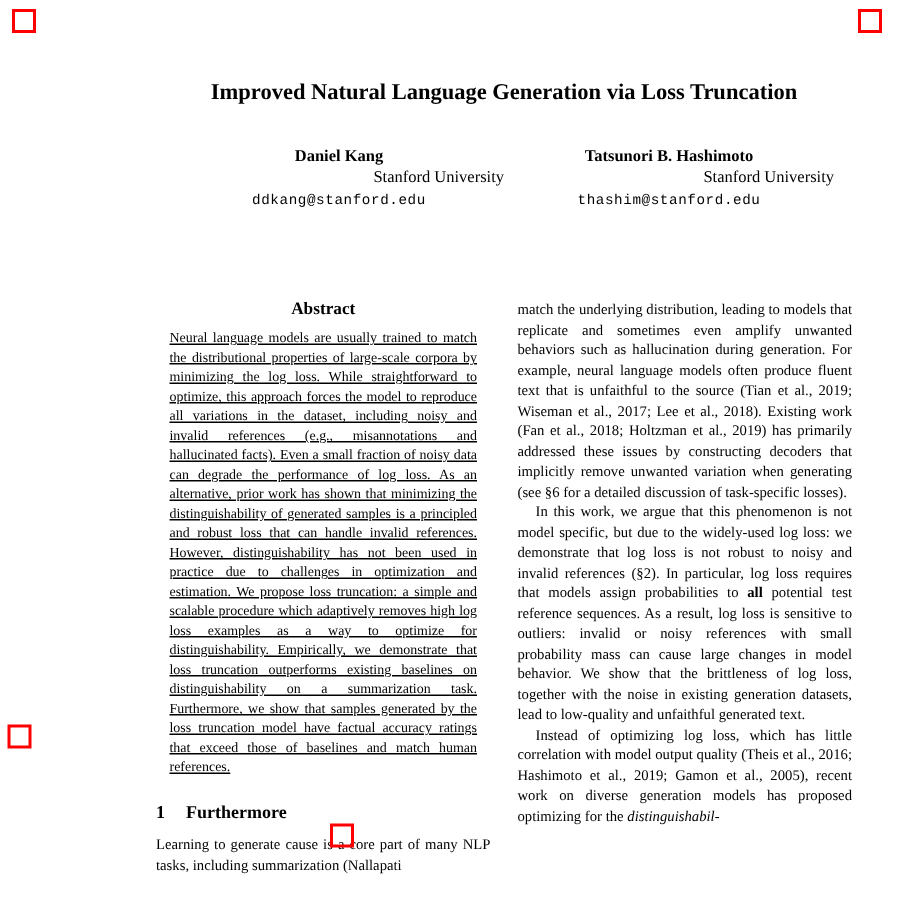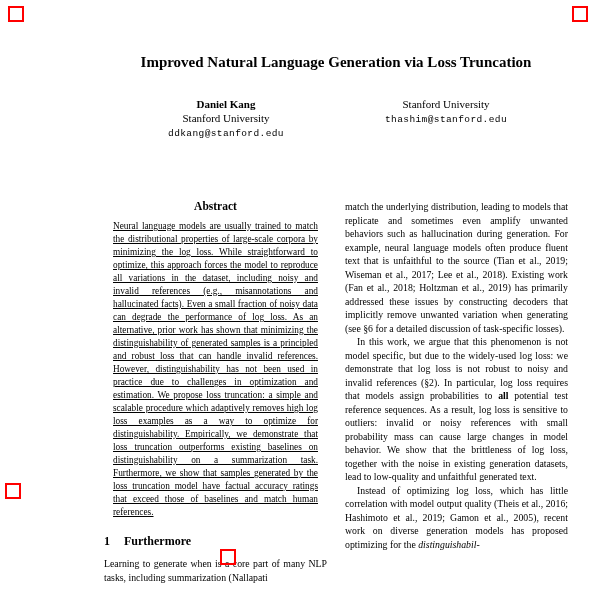--- a/index.html
+++ b/index.html
@@ -22,21 +22,21 @@
     font-weight: bold;
     line-height: 19px;
   }
   .authors {
     display: flex;
     width: 440px;
     margin: 25px auto 0 auto;
   }
   .author { flex: 1; text-align: center; }
   .author-name { font-weight: bold; font-size: 11px; line-height: 14px; }
-  .author-affil { font-size: 11px; line-height: 14px; }
+  .author-affil { font-size: 11px; line-height: 14px; text-align: right; }
   .author-email {
     font-family: Liberation Mono, monospace;
     font-size: 9.5px;
     line-height: 13px;
     margin-top: 2px;
     letter-spacing: 0.4px;
   }
   .columns {
     display: flex;
     gap: 18px;
@@ -100,34 +100,35 @@
 
   <h1 class="title">Improved Natural Language Generation via Loss Truncation</h1>
 
   <div class="authors">
     <div class="author">
       <div class="author-name">Daniel Kang</div>
       <div class="author-affil">Stanford University</div>
       <div class="author-email">ddkang@stanford.edu</div>
     </div>
     <div class="author">
+      <div class="author-name">Tatsunori B. Hashimoto</div>
       <div class="author-affil">Stanford University</div>
       <div class="author-email">thashim@stanford.edu</div>
     </div>
   </div>
 
   <div class="columns">
 
     <div class="col">
       <div class="abstract-heading">Abstract</div>
       <p class="abstract-text">Neural language models are usually trained to match the distributional properties of large-scale corpora by minimizing the log loss. While straightforward to optimize, this approach forces the model to reproduce all variations in the dataset, including noisy and invalid references (e.g., misannotations and hallucinated facts). Even a small fraction of noisy data can degrade the performance of log loss. As an alternative, prior work has shown that minimizing the distinguishability of generated samples is a principled and robust loss that can handle invalid references. However, distinguishability has not been used in practice due to challenges in optimization and estimation. We propose loss truncation: a simple and scalable procedure which adaptively removes high log loss examples as a way to optimize for distinguishability. Empirically, we demonstrate that loss truncation outperforms existing baselines on distinguishability on a summarization task. Furthermore, we show that samples generated by the loss truncation model have factual accuracy ratings that exceed those of baselines and match human references.</p>
       <div class="section-heading">
         <span class="sec-num">1</span><span>Furthermore</span>
       </div>
-      <p class="body-text">Learning to generate when is a core part of many NLP tasks, including summarization (Nallapati</p>
+      <p class="body-text">Learning to generate cause is a core part of many NLP tasks, including summarization (Nallapati</p>
     </div>
 
     <div class="col">
       <p class="body-text">match the underlying distribution, leading to models that replicate and sometimes even amplify unwanted behaviors such as hallucination during generation. For example, neural language models often produce fluent text that is unfaithful to the source (Tian et al., 2019; Wiseman et al., 2017; Lee et al., 2018). Existing work (Fan et al., 2018; Holtzman et al., 2019) has primarily addressed these issues by constructing decoders that implicitly remove unwanted variation when generating (see §6 for a detailed discussion of task-specific losses).</p>
       <p class="body-text indent"><span>In this work, we argue that this phenomenon is not model specific, but due to the widely-used log loss: we demonstrate that log loss is not robust to noisy and invalid references (§2). In particular, log loss requires that models assign probabilities to </span><b>all</b><span> potential test reference sequences. As a result, log loss is sensitive to outliers: invalid or noisy references with small probability mass can cause large changes in model behavior. We show that the brittleness of log loss, together with the noise in existing generation datasets, lead to low-quality and unfaithful generated text.</span></p>
       <p class="body-text indent"><span>Instead of optimizing log loss, which has little correlation with model output quality (Theis et al., 2016; Hashimoto et al., 2019; Gamon et al., 2005), recent work on diverse generation models has proposed optimizing for the </span><i>distinguishabil-</i></p>
     </div>
 
   </div>
 </div>

